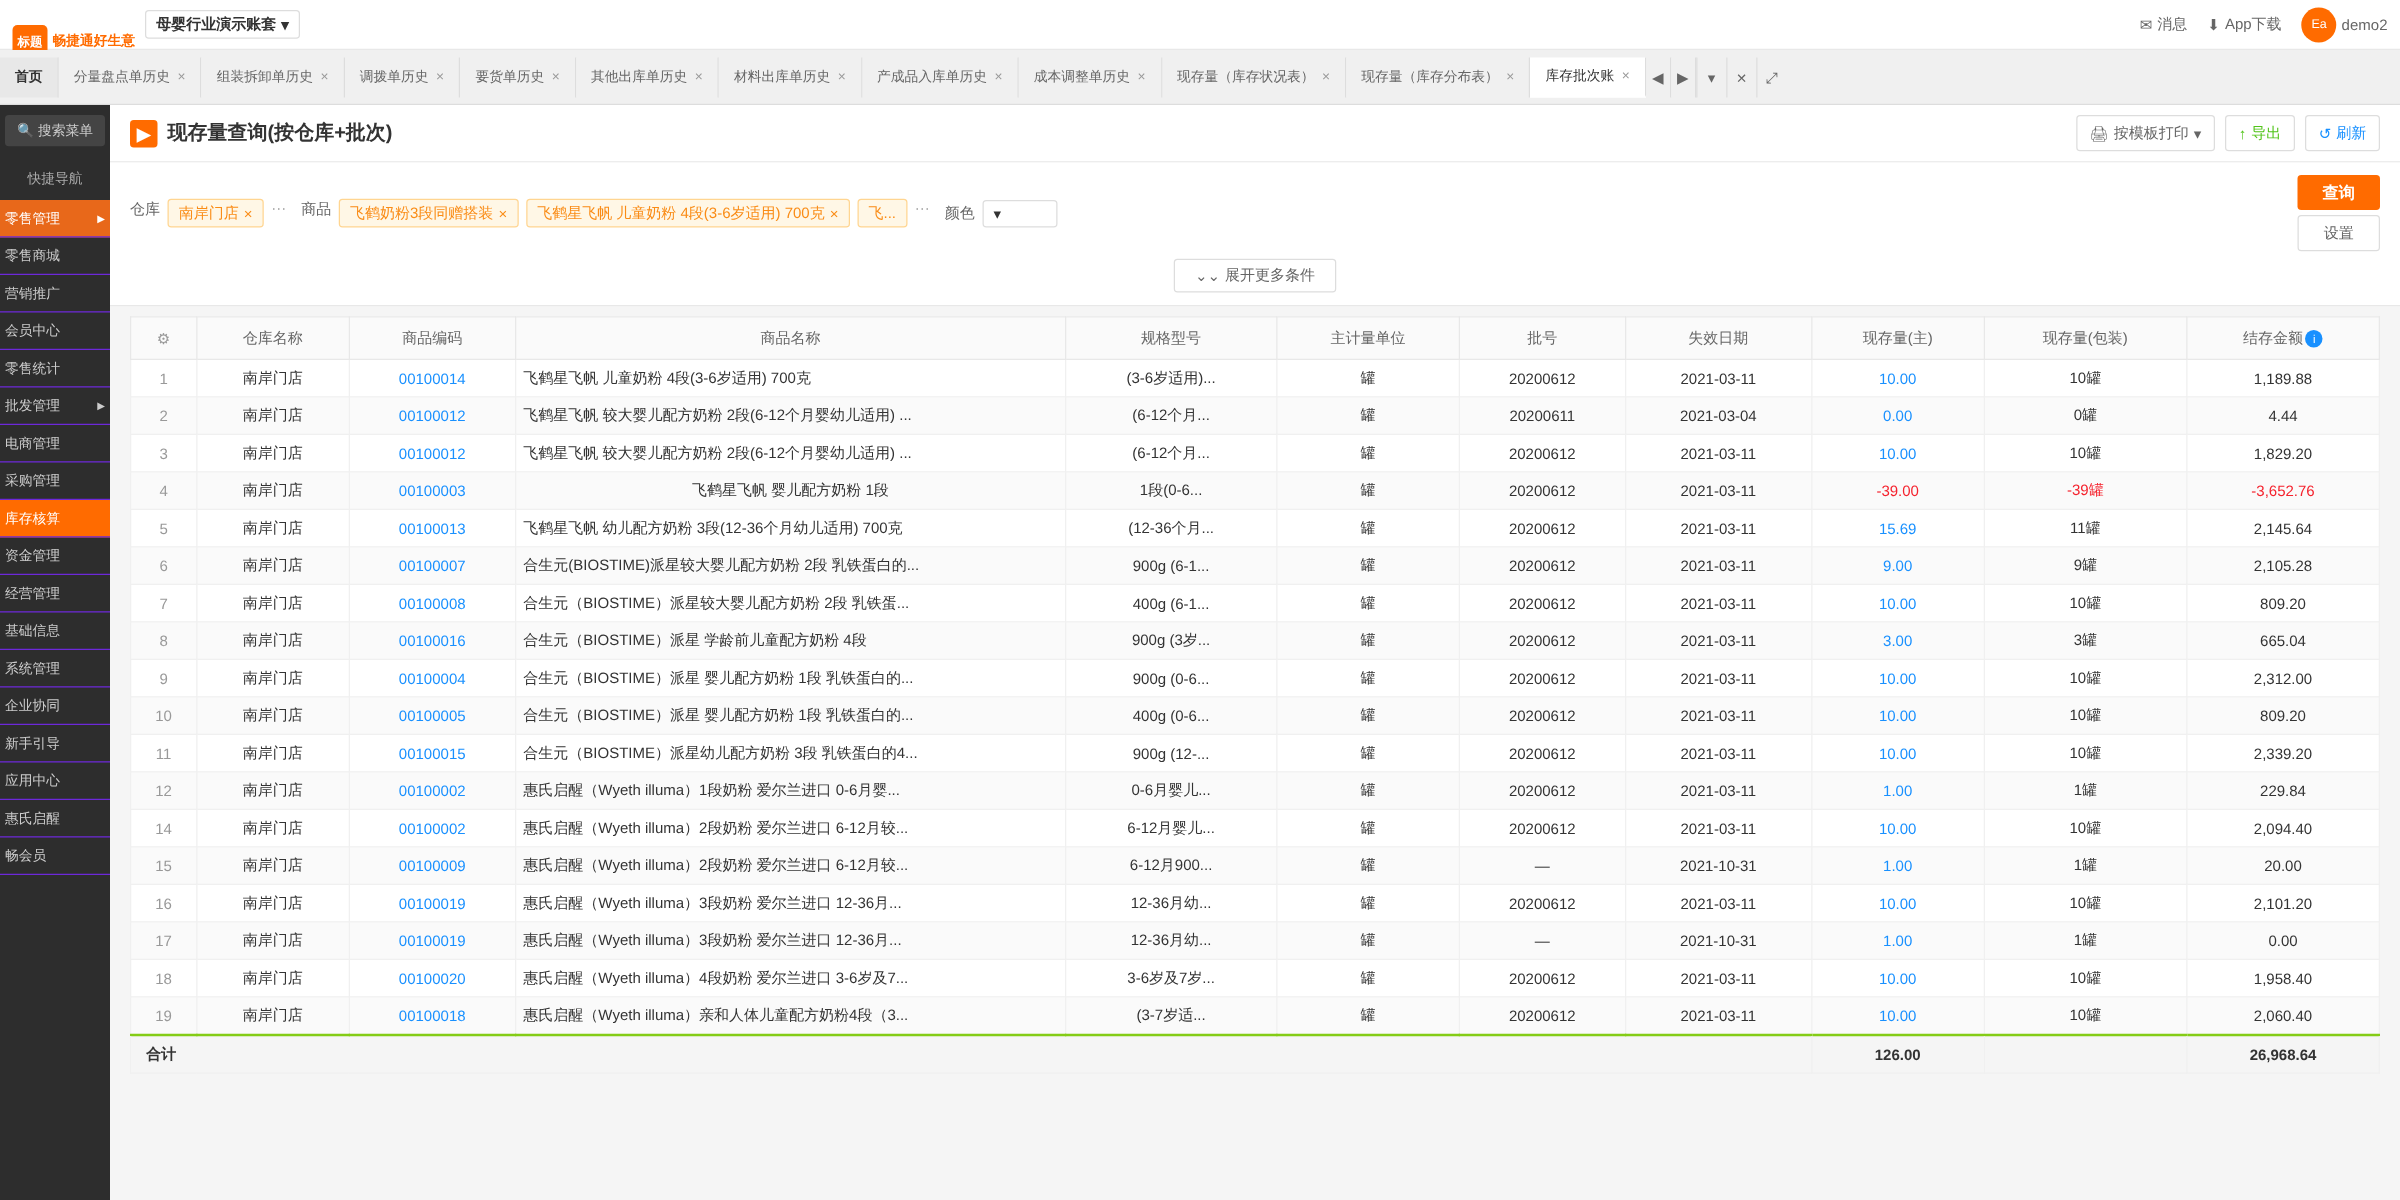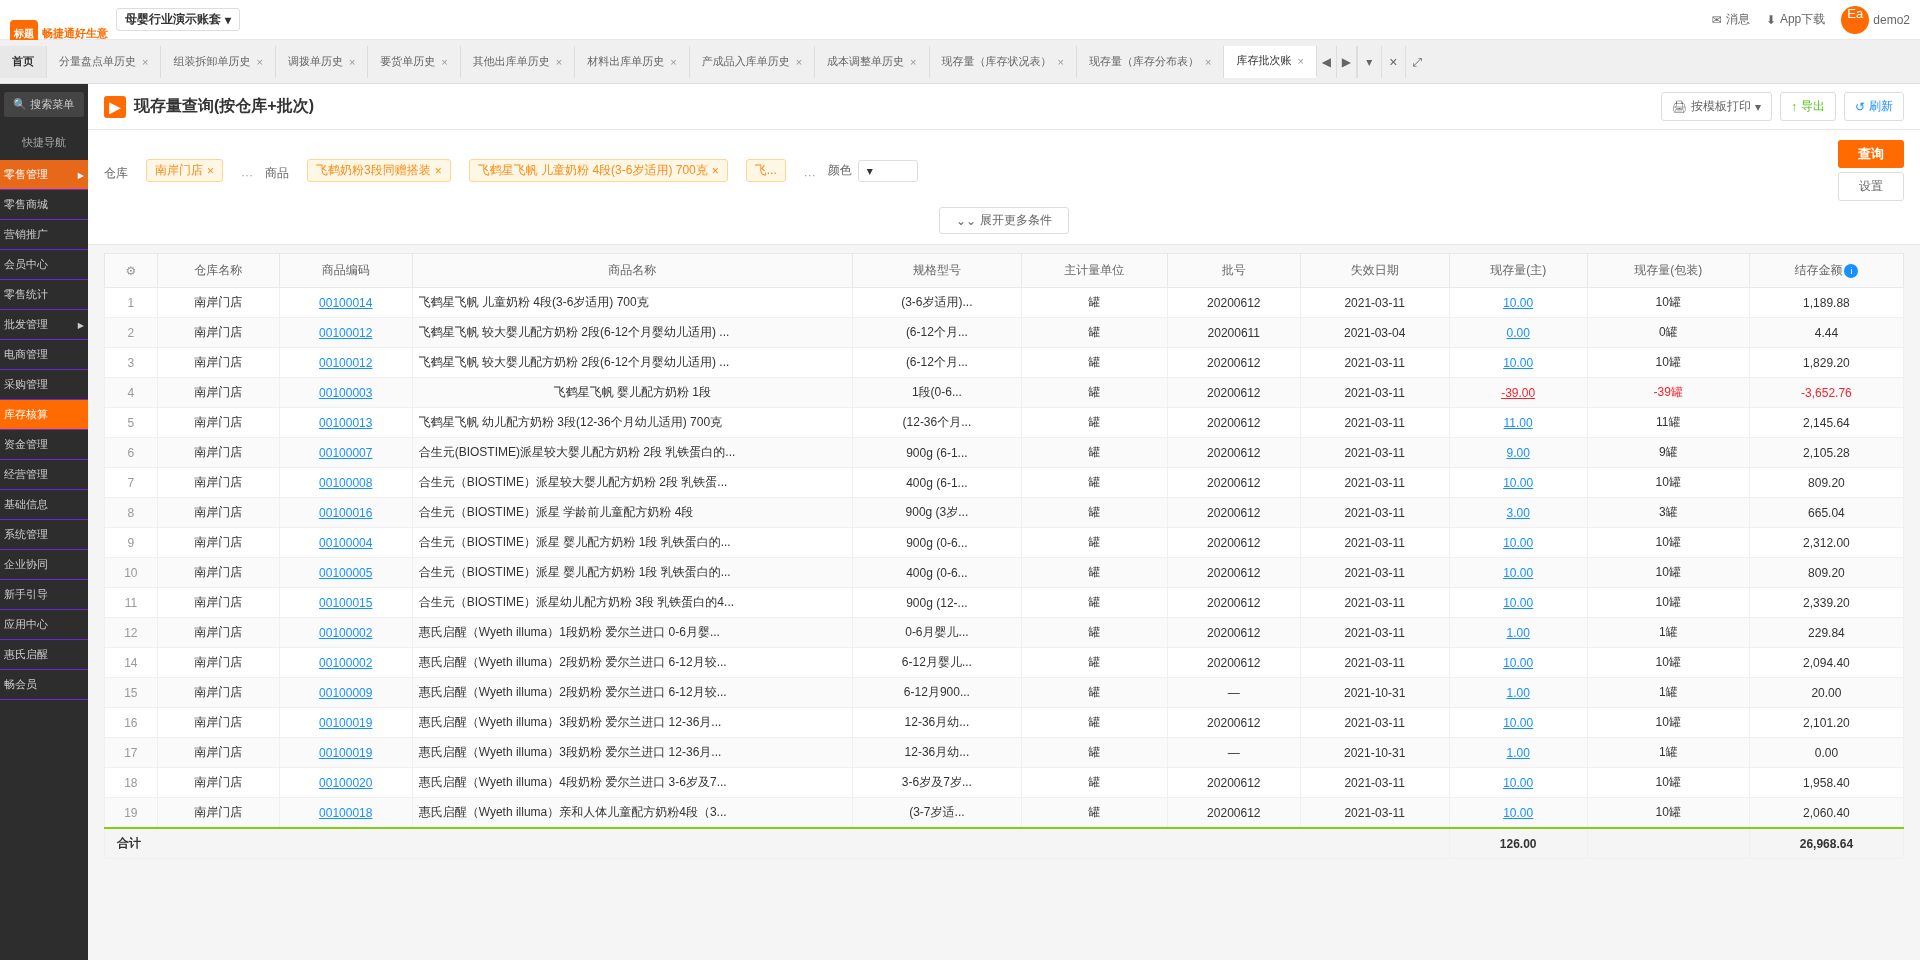--- a/index.html
+++ b/index.html
@@ -7,21 +7,21 @@
 
     
     .top-bar { display: flex; align-items: center; background: #fff; border-bottom: 1px solid #e8e8e8; height: 40px; padding: 0 10px; justify-content: space-between; }
     .top-bar-left { display: flex; align-items: center; gap: 8px; }
     .logo-area { display: flex; align-items: center; gap: 4px; margin-top: 28px; }
     .logo-icon { width: 28px; height: 28px; background: #ff6b00; border-radius: 4px; display: flex; align-items: center; justify-content: center; color: white; font-size: 10px; font-weight: bold; }
     .logo-text { font-size: 11px; color: #ff6b00; font-weight: bold; line-height: 1.2; }
     .header-dropdown { display: flex; align-items: center; gap: 4px; padding: 2px 8px; border: 1px solid #ddd; border-radius: 3px; cursor: pointer; background: white; font-weight: bold; }
     .top-bar-right { display: flex; align-items: center; gap: 16px; }
     .top-bar-action { display: flex; align-items: center; gap: 4px; color: #666; cursor: pointer; font-size: 12px; }
-    .user-avatar { width: 28px; height: 28px; background: #ff6b00; border-radius: 50%; display: flex; justify-content: center; color: white; font-size: 13px; }
+    .user-avatar { width: 28px; height: 28px; background: #ff6b00; border-radius: 50%; display: flex; align-items: center; justify-content: center; color: white; font-size: 10px; }
 
     
     .tab-bar { display: flex; align-items: center; background: #f0f0f0; border-bottom: 1px solid #ddd; height: 44px; overflow: hidden; }
     .tab-item { display: flex; align-items: center; gap: 4px; padding: 0 12px; height: 32px; border-right: 1px solid #ddd; cursor: pointer; white-space: nowrap; font-size: 11px; color: #666; background: #f0f0f0; flex-shrink: 0; }
     .tab-item.home { background: #e8e8e8; color: #333; font-weight: bold; }
     .tab-item.active { background: white; color: #333; border-bottom: 2px solid white; }
     .tab-close { color: #999; margin-left: 2px; cursor: pointer; font-size: 11px; }
     .tab-nav-btn { width: 20px; height: 32px; display: flex; align-items: center; justify-content: center; cursor: pointer; color: #666; font-size: 12px; border-right: 1px solid #ddd; background: #f0f0f0; flex-shrink: 0; }
     .tab-close-all { width: 24px; height: 32px; display: flex; align-items: center; justify-content: center; cursor: pointer; color: #666; font-size: 14px; border-left: 1px solid #ddd; background: #f0f0f0; flex-shrink: 0; }
     .tab-expand { width: 24px; height: 32px; display: flex; align-items: center; justify-content: center; cursor: pointer; color: #666; border-left: 1px solid #ddd; background: #f0f0f0; flex-shrink: 0; }
@@ -46,41 +46,41 @@
     .page-header { background: white; padding: 8px 16px; display: flex; align-items: center; justify-content: space-between; border-bottom: 1px solid #e8e8e8; }
     .page-title { font-size: 16px; font-weight: bold; color: #333; }
     .page-actions { display: flex; align-items: center; gap: 8px; }
     .btn-template-print { display: flex; align-items: center; gap: 4px; padding: 5px 10px; border: 1px solid #ddd; border-radius: 3px; background: white; cursor: pointer; font-size: 12px; color: #666; }
     .btn-export { display: flex; align-items: center; gap: 4px; padding: 5px 10px; border: 1px solid #ddd; border-radius: 3px; background: white; cursor: pointer; font-size: 12px; color: #52c41a; }
     .btn-refresh { display: flex; align-items: center; gap: 4px; padding: 5px 10px; border: 1px solid #ddd; border-radius: 3px; background: white; cursor: pointer; font-size: 12px; color: #1890ff; }
 
     
     .filter-area { background: white; padding: 10px 16px; border-bottom: 1px solid #e8e8e8; }
     .filter-row { display: flex; align-items: center; gap: 12px; flex-wrap: wrap; }
-    .filter-group { display: flex; align-items: flex-end; gap: 18px; }
+    .filter-group { display: flex; align-items: flex-start; gap: 6px; }
     .filter-label { font-size: 12px; color: #666; white-space: nowrap; }
     .filter-tag { display: inline-flex; align-items: center; gap: 4px; padding: 2px 8px; background: #fff7e6; border: 1px solid #ffd591; border-radius: 3px; font-size: 12px; color: #fa8c16; cursor: pointer; }
     .filter-tag .close { color: #fa8c16; cursor: pointer; }
     .filter-dots { color: #999; cursor: pointer; }
     .expand-btn { padding: 4px 16px; border: 1px solid #ddd; border-radius: 3px; background: white; cursor: pointer; font-size: 12px; color: #666; display: flex; align-items: center; gap: 4px; }
     .btn-query { padding: 5px 20px; background: #ff6b00; border: none; border-radius: 3px; color: white; cursor: pointer; font-size: 13px; font-weight: bold; }
     .btn-set { padding: 5px 12px; background: white; border: 1px solid #ddd; border-radius: 3px; color: #666; cursor: pointer; font-size: 12px; }
     .query-actions { display: flex; flex-direction: column; gap: 4px; }
     .color-filter { display: flex; align-items: center; gap: 6px; }
     .color-dropdown { display: flex; align-items: center; gap: 4px; padding: 3px 8px; border: 1px solid #ddd; border-radius: 3px; background: white; cursor: pointer; font-size: 12px; min-width: 60px; }
 
     
     .table-container { flex: 1; overflow: auto; padding: 0 16px 16px; }
     table { width: 100%; border-collapse: collapse; background: white; margin-top: 8px; }
     thead tr { background: #fafafa; }
     th { padding: 8px 6px; text-align: center; border: 1px solid #e8e8e8; font-size: 12px; color: #666; font-weight: normal; white-space: nowrap; }
     td { padding: 6px 6px; text-align: center; border: 1px solid #f0f0f0; font-size: 12px; color: #333; }
     tr:nth-child(even) td { background: #fafafa; }
     .row-num { color: #999; }
-    .link-text { color: #1890ff; text-decoration: underline; cursor: pointer; }
+    .link-text { color: #1890ff; cursor: pointer; }
     .negative { color: #f5222d; }
     .footer-row td { background: #f5f5f5; font-weight: bold; border-top: 2px solid #84cc16; }
     .settings-icon { color: #999; cursor: pointer; }
     .th-info { display: inline-flex; align-items: center; gap: 2px; }
     .info-icon { width: 14px; height: 14px; border-radius: 50%; background: #1890ff; color: white; display: inline-flex; align-items: center; justify-content: center; font-size: 9px; cursor: pointer; }
   </style>
 </head>
 <body>
 
 <div class="top-bar">
@@ -392,21 +392,21 @@
   </tr>
             <tr>
     <td class="row-num">5</td>
     <td>南岸门店</td>
     <td class="link-text">00100013</td>
     <td style="text-align:left;max-width:220px;overflow:hidden;text-overflow:ellipsis;white-space:nowrap;">飞鹤星飞帆 幼儿配方奶粉 3段(12-36个月幼儿适用) 700克</td>
     <td>(12-36个月...</td>
     <td>罐</td>
     <td>20200612</td>
     <td>2021-03-11</td>
-    <td class="link-text">11.00</td>
+    <td class="link-text">15.69</td>
     <td>11罐</td>
     <td>2,145.64</td>
   </tr>
             <tr>
     <td class="row-num">6</td>
     <td>南岸门店</td>
     <td class="link-text">00100007</td>
     <td style="text-align:left;max-width:220px;overflow:hidden;text-overflow:ellipsis;white-space:nowrap;">合生元(BIOSTIME)派星较大婴儿配方奶粉 2段 乳铁蛋白的...</td>
     <td>900g (6-1...</td>
     <td>罐</td>

